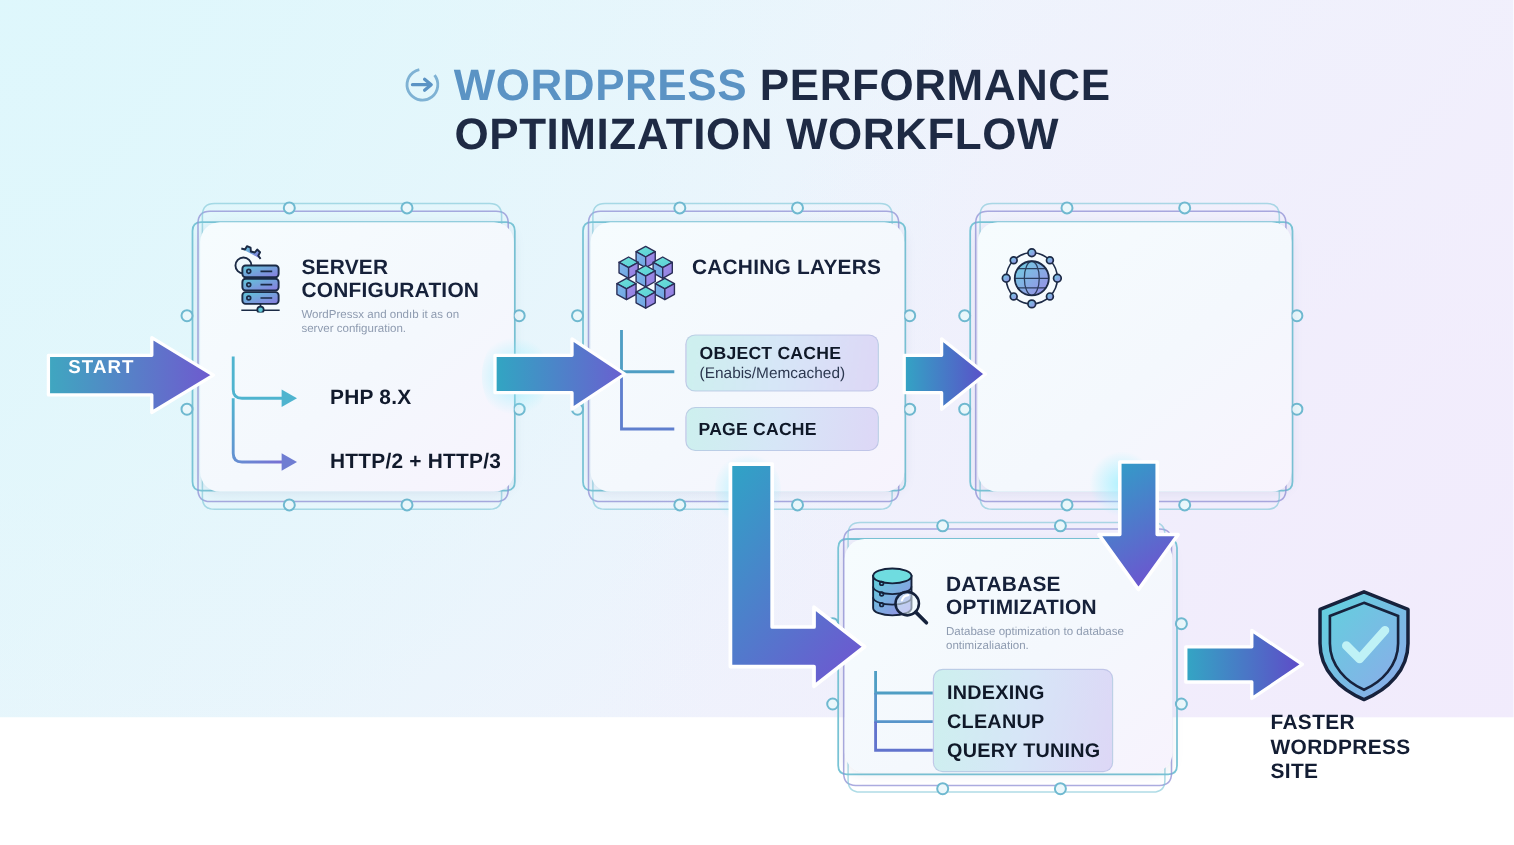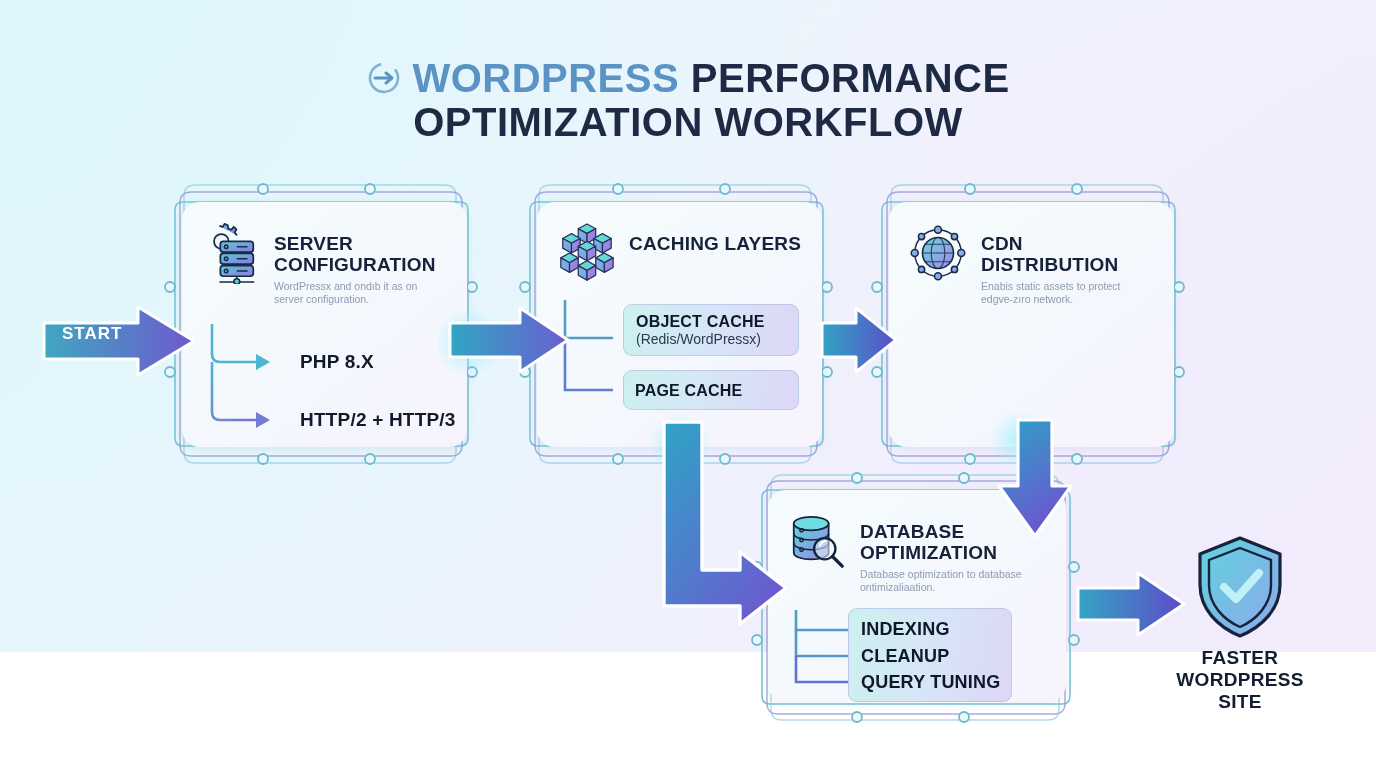--- a/index.html
+++ b/index.html
@@ -88,21 +88,21 @@
   .arrow { position: absolute; }
   .arrow svg { display: block; overflow: visible; }
 
   #start-label {
     position: absolute; left: 62px; top: 324px;
     font-size: 17px; font-weight: bold; color: #ffffff;
     letter-spacing: 1px;
   }
 
   
-  #outcome { position: absolute; left: 1155px; top: 535px; width: 170px; text-align: center; }
+  #outcome { position: absolute; left: 1155px; top: 535px; width: 170px; }
   #outcome svg { display: block; margin: 0 auto; width: 92px; height: 104px; }
   #outcome-label {
     margin-top: 8px; font-size: 19px; font-weight: bold;
     color: #131d33; line-height: 22px; letter-spacing: .3px;
   }
 
   .glow {
     position: absolute; border-radius: 50%;
     background: radial-gradient(circle, rgba(150,240,255,.75) 0%, rgba(150,240,255,0) 70%);
     pointer-events: none;
@@ -340,21 +340,21 @@
       </div>
     </div>
 
     <div class="branch" style="height:130px;">
       <svg class="tree" width="80" height="125" viewBox="0 0 80 125">
         <path d="M10 2 V40 M10 40 H58" fill="none" stroke="#4f9ec4" stroke-width="2.6"></path>
         <path d="M10 40 V92 H58" fill="none" stroke="#5f7fce" stroke-width="2.6"></path>
       </svg>
       <div class="pill" style="left:68px; top:6px; width:176px; height:52px;">
         <div class="pill-title">OBJECT CACHE</div>
-        <div class="pill-sub">(Redis/WordPressx)</div>
+        <div class="pill-sub">(Enabis/Memcached)</div>
       </div>
       <div class="pill" style="left:68px; top:72px; width:176px; height:40px;padding-left:11px;">
         <div class="pill-title">PAGE CACHE</div>
       </div>
     </div>
   </div>
 
   <div class="card" style="left:889px; top:202px; width:285px; height:245px;">
     <div class="card-head">
       <div class="card-icon">
@@ -377,24 +377,20 @@
             <circle cx="32" cy="8" r="3.6"></circle>
               <circle cx="32" cy="56" r="3.6"></circle>
             <circle cx="8" cy="32" r="3.6"></circle>
               <circle cx="56" cy="32" r="3.6"></circle>
             <circle cx="15" cy="15" r="3.2"></circle>
               <circle cx="49" cy="15" r="3.2"></circle>
             <circle cx="15" cy="49" r="3.2"></circle>
               <circle cx="49" cy="49" r="3.2"></circle>
           </g>
         </svg>
-      </div>
-      <div class="card-titles">
-        <div class="card-title">CDN DISTRIBUTION</div>
-        <div class="card-sub">Enabis static assets to protect edgve-zıro network.</div>
       </div>
     </div>
 
   </div>
 
   <div class="card" style="left:768px; top:490px; width:298px; height:212px;">
     <div class="card-head">
       <div class="card-icon">
         <svg viewBox="0 0 64 64">
           <defs>

